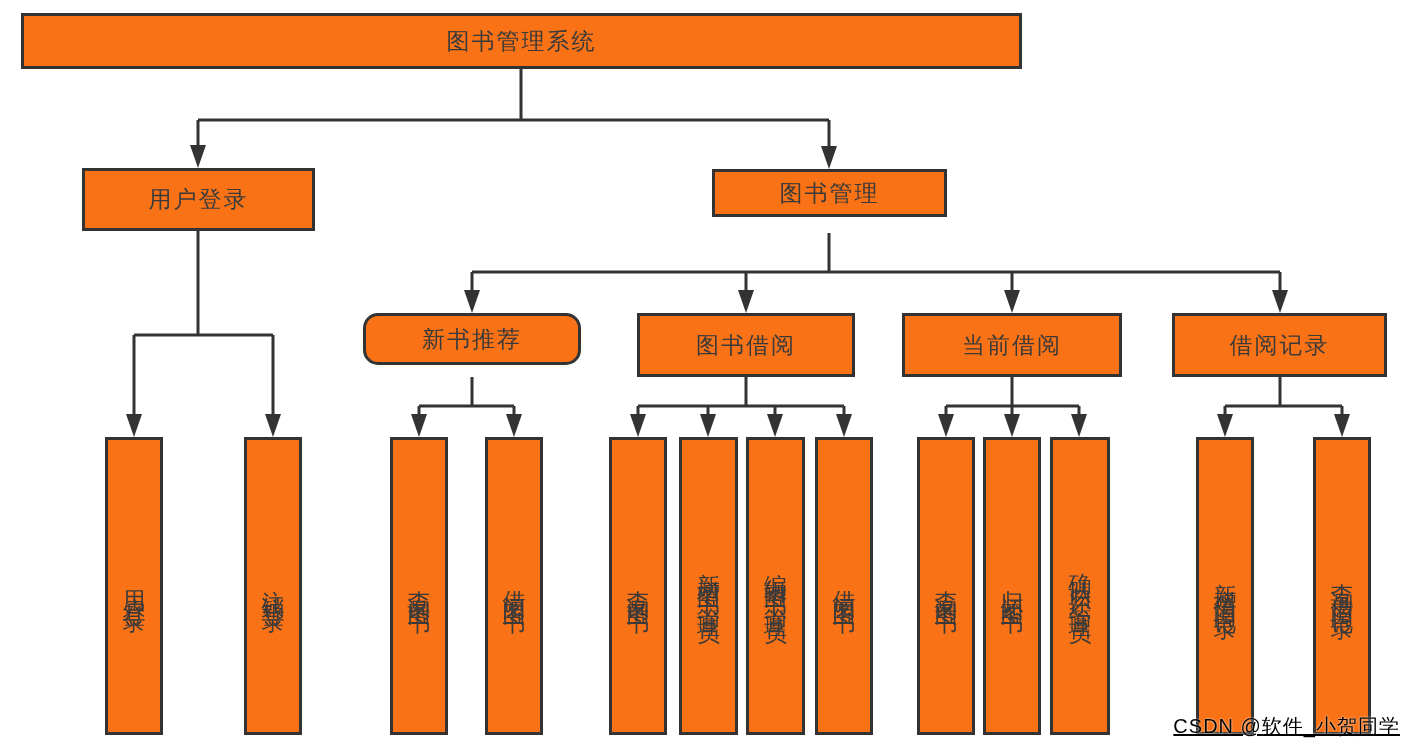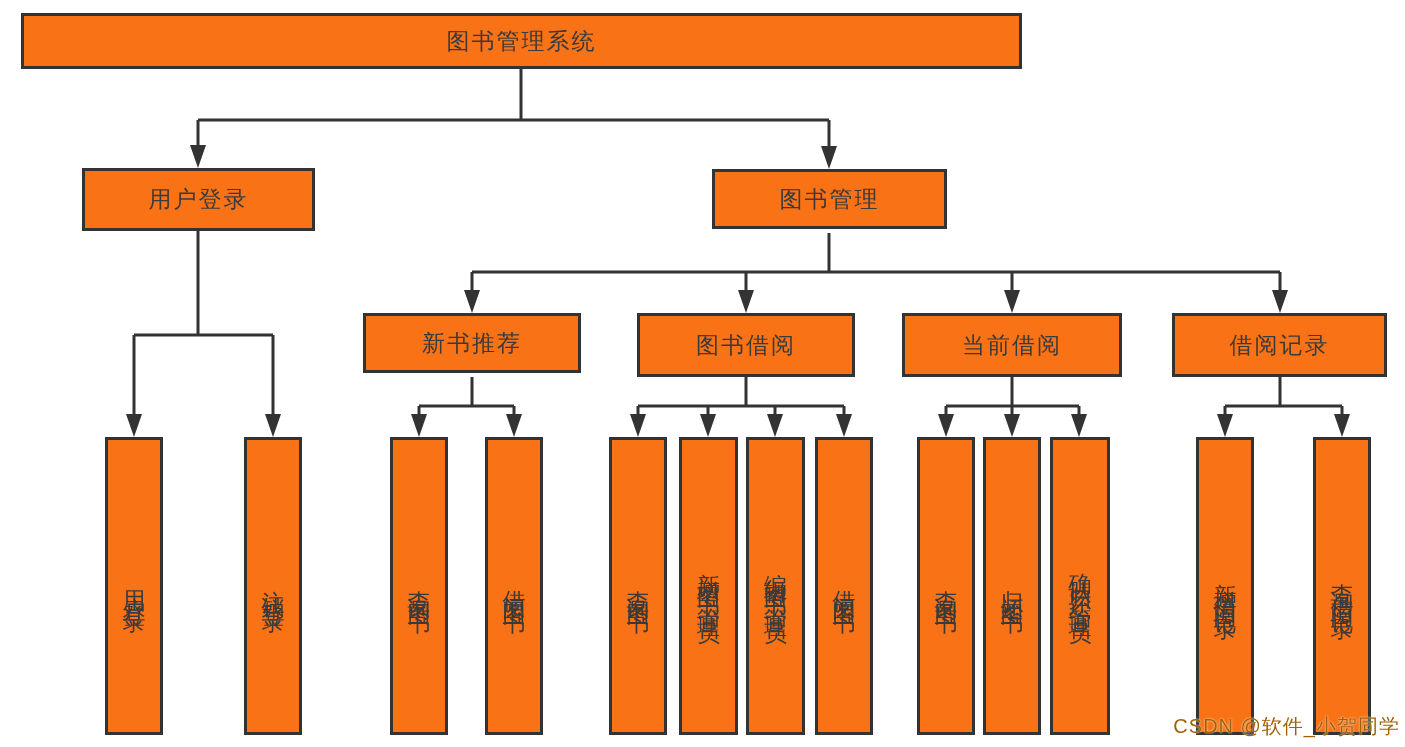--- a/index.html
+++ b/index.html
@@ -13,35 +13,36 @@
     display:flex;align-items:center;justify-content:center;
     font-size:23px;letter-spacing:2px;line-height:1;white-space:nowrap;
   }
   .leaf .vlabel{
     writing-mode:vertical-rl;text-orientation:mixed;
     letter-spacing:7px;line-height:1;white-space:nowrap;
   }
   
   .n-root {left:21px;  top:13px;  width:1001px;height:56px;}
   .n-l2a  {left:82px;  top:168px; width:233px; height:63px;}
-  .n-l2b  {left:712px; top:169px; width:235px; height:60px;}
-  .n-m1   {left:363px; top:313px; width:218px; height:60px;}
+  .n-l2b  {left:712px; top:169px; width:235px; height:48px;}
+  .n-m1   {left:363px; top:313px; width:218px; height:52px;border-radius:15px;}
   .n-m2   {left:637px; top:313px; width:218px; height:64px;}
   .n-m3   {left:902px; top:313px; width:220px; height:64px;}
   .n-m4   {left:1172px;top:313px; width:215px; height:64px;}
   .leaf   {top:437px;height:298px;width:58px;}
   .n-a1{left:105px;} .n-a2{left:244px;}
   .n-b1{left:390px;} .n-b2{left:485px;}
   .n-c1{left:609px;} .n-c2{left:679px;width:59px;} .n-c3{left:746px;width:59px;} .n-c4{left:815px;}
   .n-d1{left:917px;} .n-d2{left:983px;} .n-d3{left:1050px;width:60px;}
   .n-e1{left:1196px;} .n-e2{left:1313px;}
   .watermark{
     position:absolute;right:5px;bottom:7px;z-index:10;
-    font-size:20px;color:#a16207;letter-spacing:1px;
+    font-size:20px;color:#000000;letter-spacing:1px;
     text-shadow:0 0 2px #ffffff;
+    text-decoration:underline;
   }
 </style>
 </head>
 <body>
 
 <div class="stage">
 
   <svg class="connectors" viewBox="0 0 1405 747" xmlns="http://www.w3.org/2000/svg">
     <path d="M521 69 L521 120 M198 120 L829 120 M198 120 L198 147 M829 120 L829 148
              M198 231 L198 335 M134 335 L273 335 M134 335 L134 416 M273 335 L273 416

